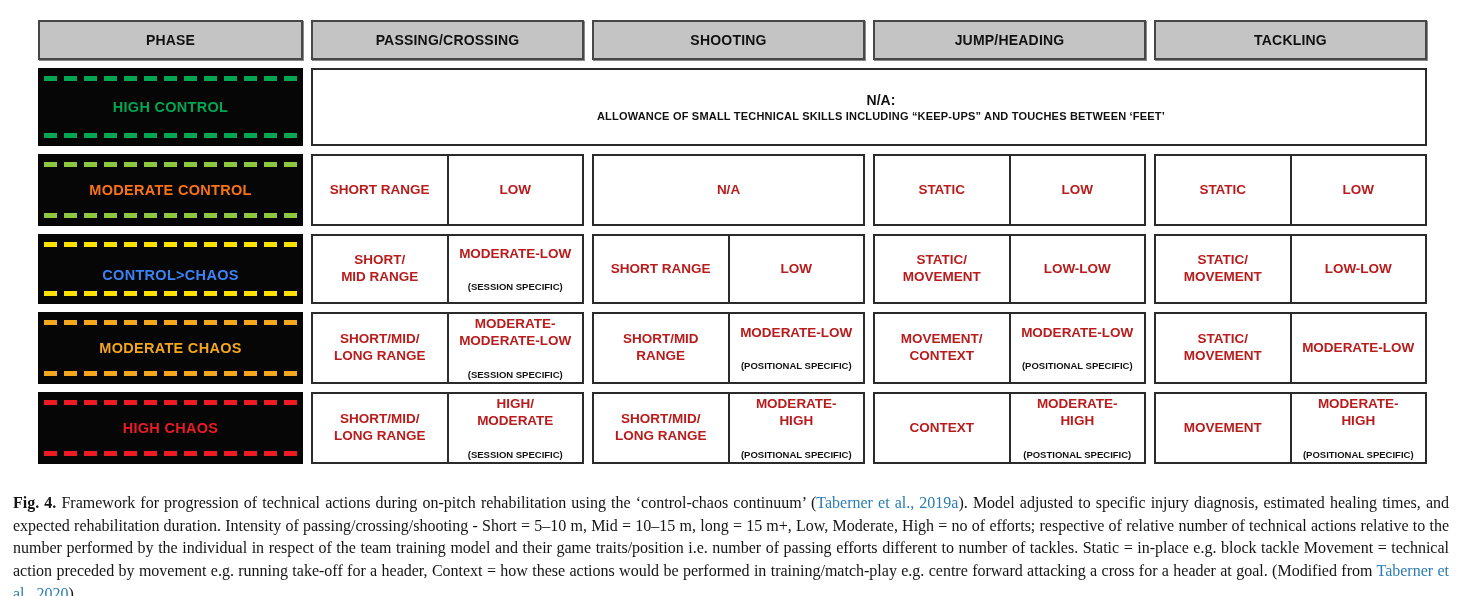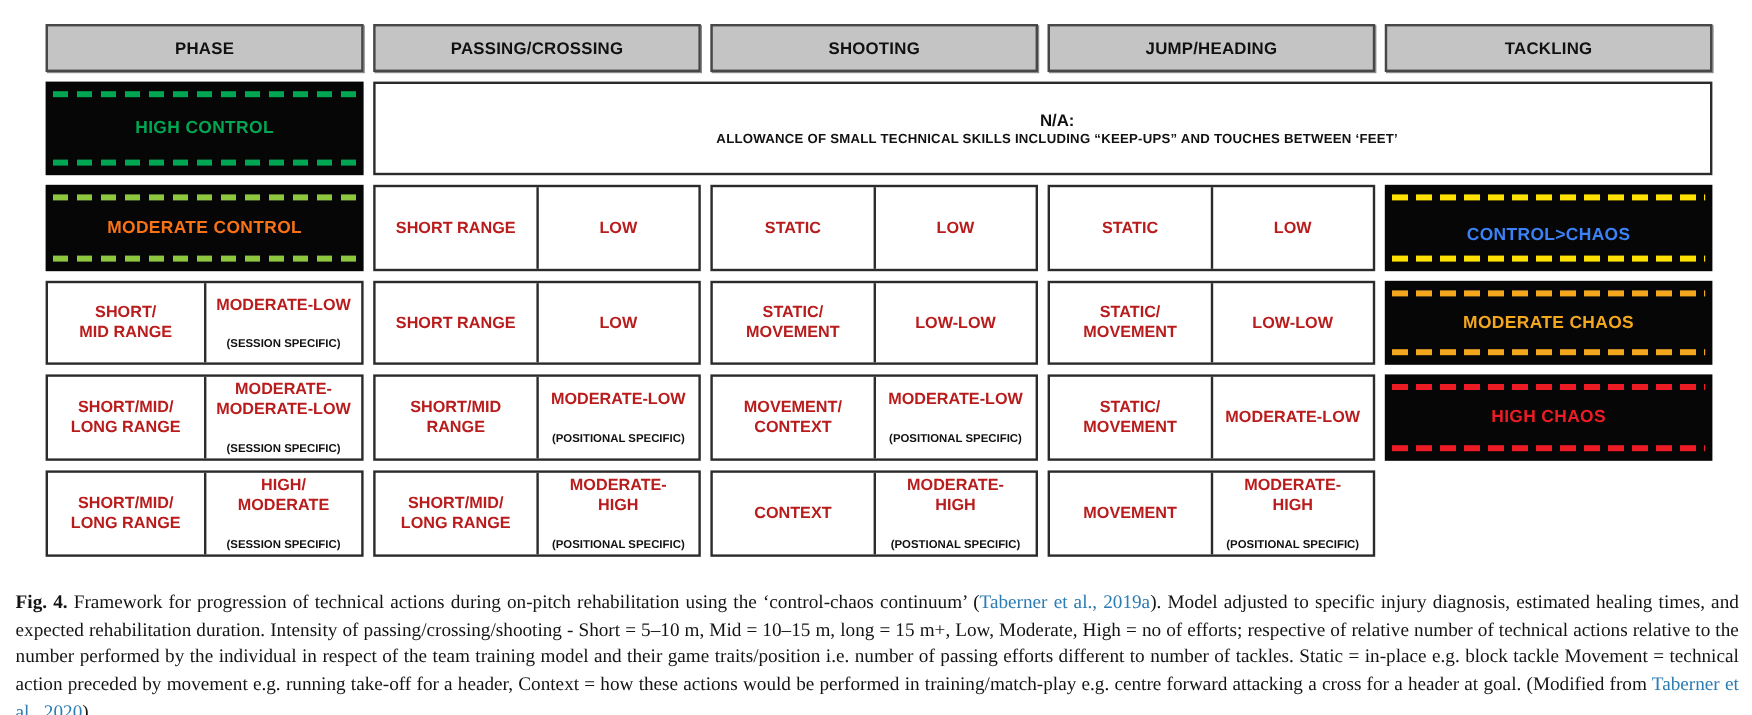--- a/index.html
+++ b/index.html
@@ -89,20 +89,25 @@
     <div class="cell">
       <div class="half">
         <div class="main">SHORT RANGE</div>
       </div>
       <div class="half">
         <div class="main">LOW</div>
       </div>
     </div>
     <div class="cell">
       <div class="half">
+        <div class="main">N/A</div>
+      </div>
+    </div>
+    <div class="cell">
+      <div class="half">
         <div class="main">STATIC</div>
       </div>
       <div class="half">
         <div class="main">LOW</div>
       </div>
     </div>
     <div class="cell">
       <div class="half">
         <div class="main">STATIC</div>
       </div>

